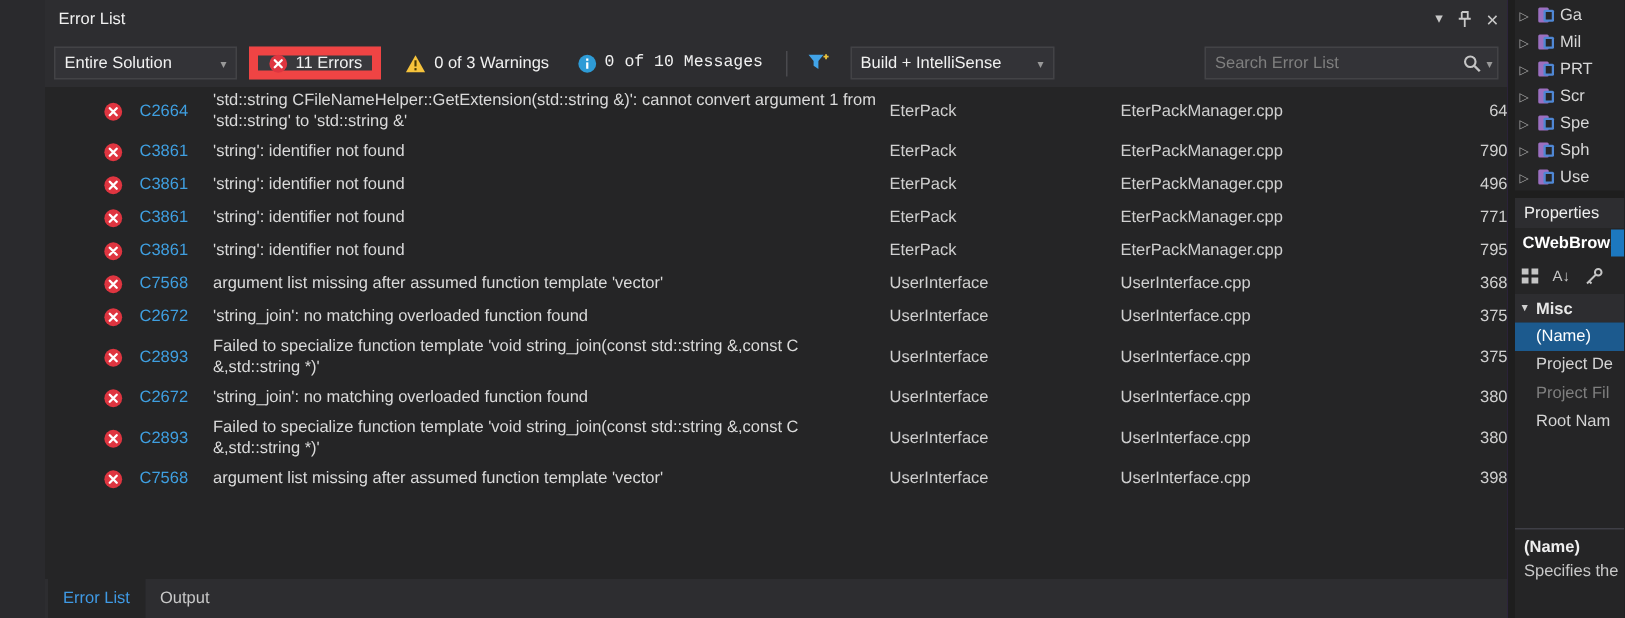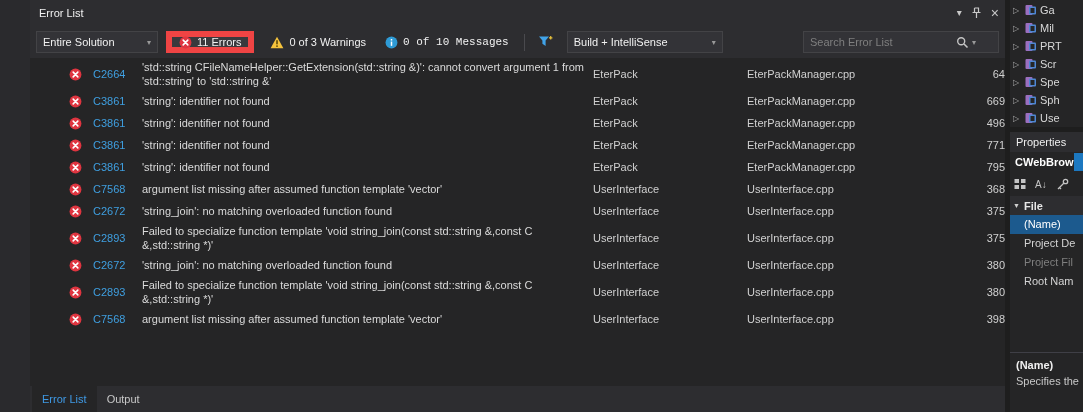--- a/index.html
+++ b/index.html
@@ -15,28 +15,28 @@
   .titlebar { flex:0 0 26px; background:#2d2d30; display:flex; align-items:center; padding:0 6px 0 9px; }
   .titlebar-title { font-size:11px; color:#f1f1f1; }
   .titlebar-right { margin-left:auto; display:flex; align-items:center; gap:9px; color:#c8c8c8; }
   .tb-ico { font-size:10px; line-height:1; cursor:default; display:flex; align-items:center; }
   .tb-close { font-size:14px; }
 
   .toolbar { flex:0 0 32px; background:#2d2d30; display:flex; align-items:center; padding:0 6px; font-size:11px; color:#f1f1f1; }
   .combo { height:22px; background:#333337; border:1px solid #434346; display:flex; align-items:center; padding:0 6px; }
   .combo .arrow { margin-left:auto; font-size:8px; color:#999; padding-left:6px; }
   .combo.scope { width:122px; }
-  .combo.filtercombo { width:156px; margin-left:8px; }
+  .combo.filtercombo { width:136px; margin-left:8px; }
   .tbtn { display:flex; align-items:center; gap:5px; height:22px; padding:0 7px; }
   .tbtn.errors { border:6px solid #ef4444; background:#39393d; margin-left:8px; }
   .tbtn.warnings { margin-left:9px; }
   .tbtn.messages { margin-left:5px;font-family:Liberation Mono, monospace; }
   .vsep { width:1px; height:17px; background:#4a4a4e; margin:0 8px; }
   .iconbtn { width:26px; height:22px; display:flex; align-items:center; justify-content:center; }
-  .search { margin-left:auto; width:196px; height:22px; background:#333337; border:1px solid #434346; display:flex; align-items:center; padding-right:22px; }
+  .search { margin-left:auto; width:196px; height:22px; background:#333337; border:1px solid #434346; display:flex; align-items:center; padding-right:3px; }
   .search input { flex:1; min-width:0; background:transparent; border:none; outline:none; color:#e0e0e0; font-size:11px; padding:0 6px; font-family:inherit; }
   .search input::placeholder { color:#7f7f7f; }
   .search .arrow { font-size:8px; color:#999; margin-left:3px; }
 
   .grid-header { flex:0 0 22px; display:flex; background:#252526; border-top:1px solid #3f3f46; border-bottom:1px solid #3f3f46; font-size:11px; color:#efefef; }
   .hc { display:flex; align-items:center; padding-left:5px; border-right:1px solid #3f3f46; overflow:hidden; }
   .hc-sev  { width:58px; justify-content:flex-end; padding-right:6px; }
   .hc-code { width:49px; }
   .hc-desc { width:451px; }
   .hc-proj { width:154px; }
@@ -190,21 +190,21 @@
               <svg width="13" height="13" viewBox="0 0 14 14">
                 <circle cx="7" cy="7" r="6.4" fill="#df3540"></circle>
                 <path d="M4.5 4.5 L9.5 9.5 M9.5 4.5 L4.5 9.5" stroke="#ffffff" stroke-width="1.7" stroke-linecap="round"></path>
               </svg>
             </span>
           </div>
           <div class="c c-code nowrap">C3861</div>
           <div class="c c-desc">'string': identifier not found</div>
           <div class="c c-proj nowrap">EterPack</div>
           <div class="c c-file nowrap">EterPackManager.cpp</div>
-          <div class="c c-line nowrap">669</div>
+          <div class="c c-line nowrap">790</div>
         </div>
         <div class="grid-row">
           <div class="c c-icon">
             <span class="sev-badge">
               <svg width="13" height="13" viewBox="0 0 14 14">
                 <circle cx="7" cy="7" r="6.4" fill="#df3540"></circle>
                 <path d="M4.5 4.5 L9.5 9.5 M9.5 4.5 L4.5 9.5" stroke="#ffffff" stroke-width="1.7" stroke-linecap="round"></path>
               </svg>
             </span>
           </div>
@@ -449,21 +449,21 @@
       <span class="ptb-ico">
         <svg width="13" height="13" viewBox="0 0 13 13">
             <circle cx="9.5" cy="3.5" r="2.2" fill="none" stroke="#c5c5c5" stroke-width="1.3"></circle>
             <path d="M8 5 L2 11 M3.5 9.5 L5 11" stroke="#c5c5c5" stroke-width="1.3"></path>
           </svg>
       </span>
     </div>
 
     <div class="props-cat">
       <span class="cat-arrow">▼</span>
-      <span>File</span>
+      <span>Misc</span>
     </div>
 
     <div class="props-grid" style="display:flex;flex-direction:column;">
         <div class="prop-row selected">(Name)</div>
         <div class="prop-row">Project De</div>
         <div class="prop-row disabled">Project Fil</div>
         <div class="prop-row">Root Nam</div>
       </div>
 
     <div class="props-spacer"></div>

